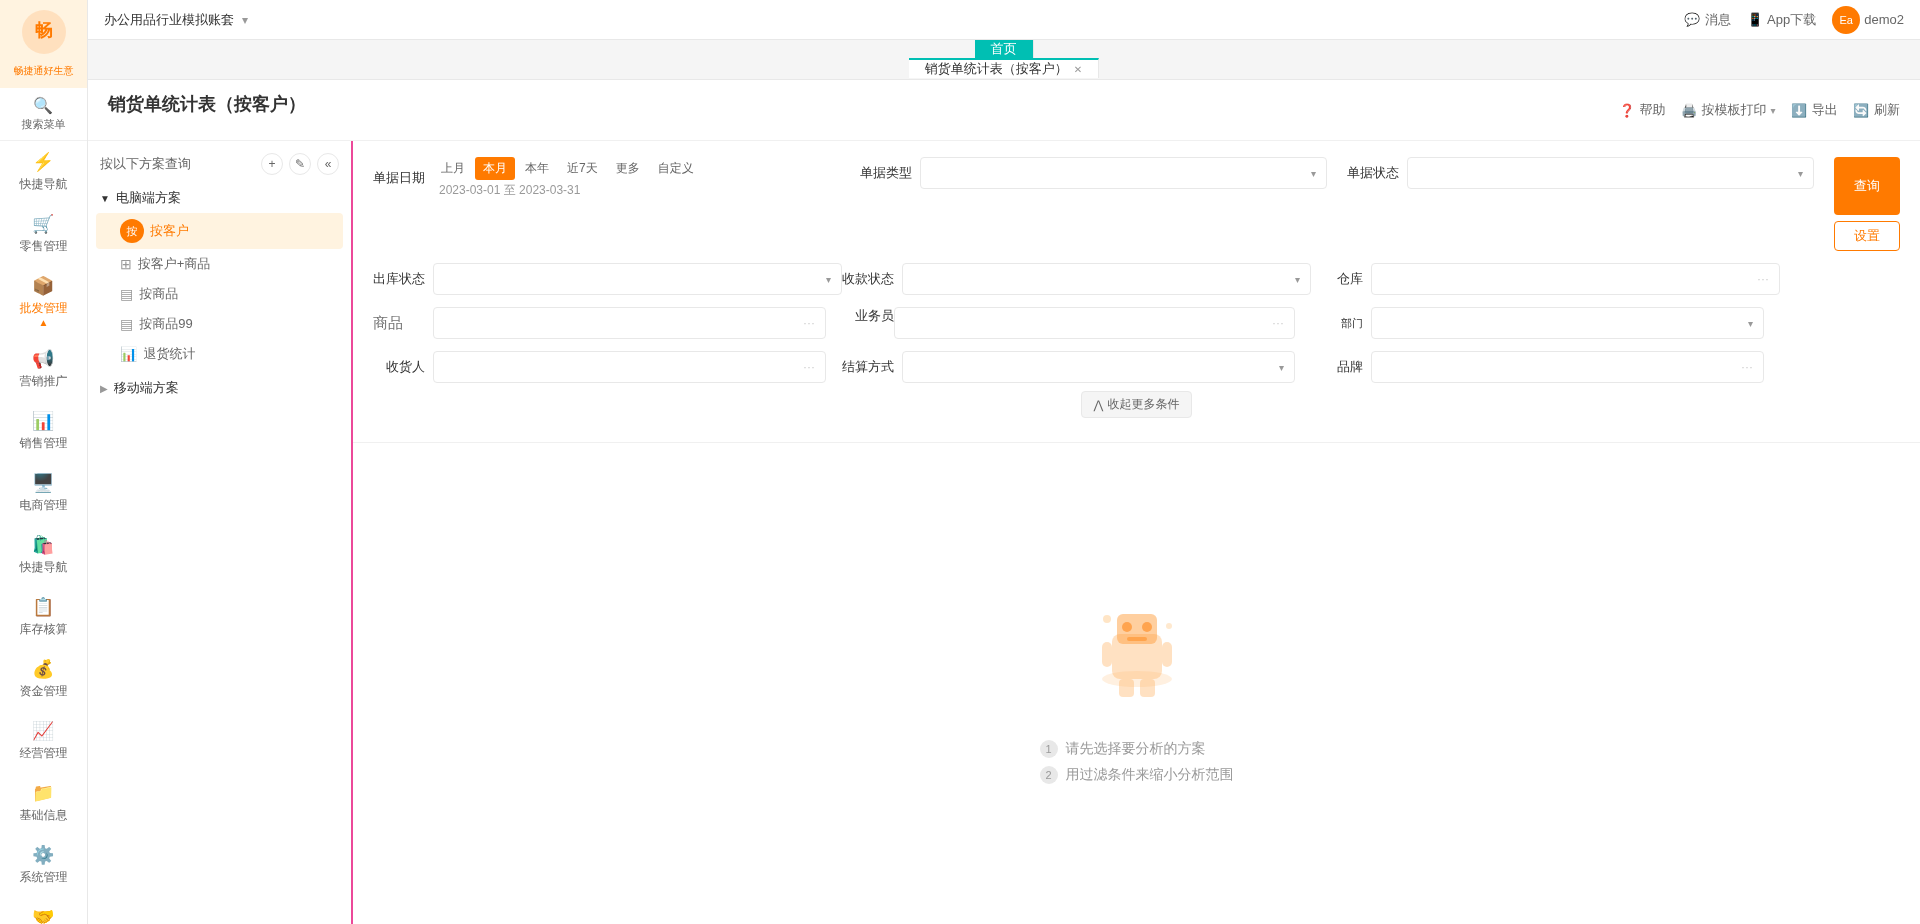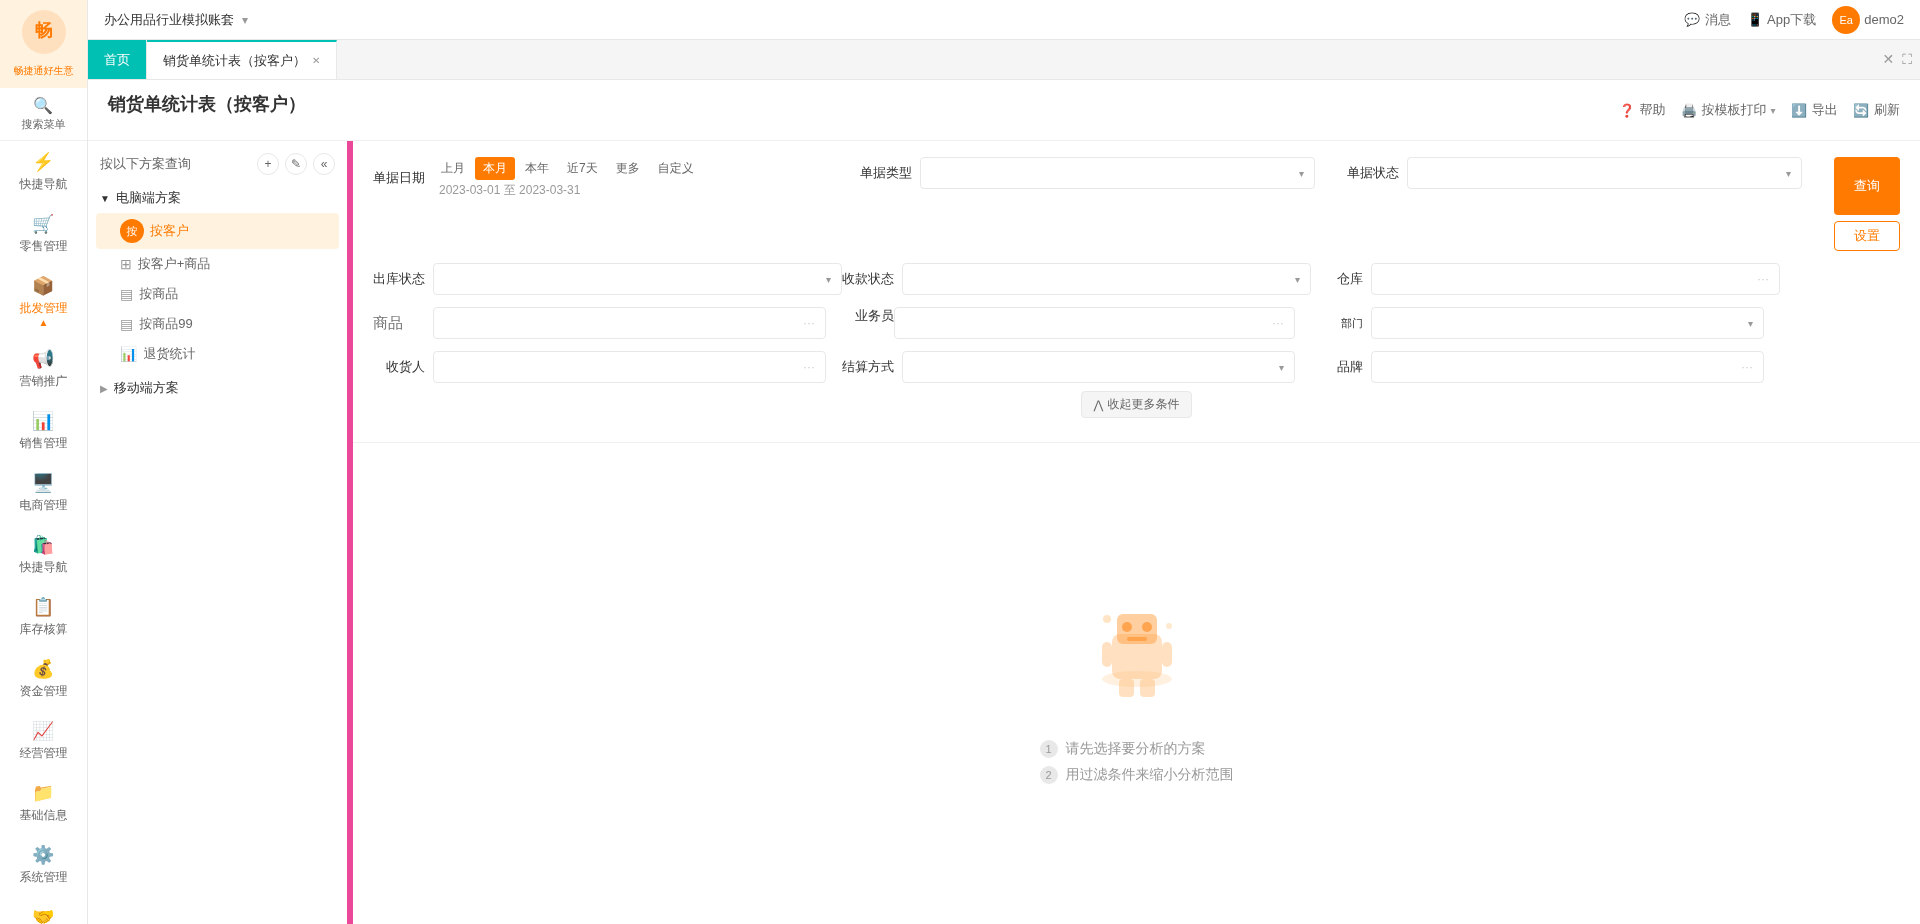--- a/index.html
+++ b/index.html
@@ -22,41 +22,41 @@
     
     .topbar { height: 40px; background: #fff; display: flex; align-items: center; padding: 0 16px; border-bottom: 1px solid #e8e8e8; justify-content: space-between; flex-shrink: 0; }
     .topbar-left { display: flex; align-items: center; gap: 8px; }
     .topbar-title { font-size: 13px; color: #333; }
     .topbar-arrow { color: #999; font-size: 12px; cursor: pointer; }
     .topbar-right { display: flex; align-items: center; gap: 16px; }
     .topbar-btn { display: flex; align-items: center; gap: 4px; font-size: 13px; color: #666; cursor: pointer; }
     .user-avatar { width: 28px; height: 28px; border-radius: 50%; background: #ff7a00; display: flex; align-items: center; justify-content: center; color: #fff; font-size: 11px; cursor: pointer; overflow: hidden; }
 
     
-    .tabbar { height: 40px; background: #f5f5f5; display: flex; align-items: center; flex-shrink: 0; border-bottom: 1px solid #e8e8e8; }
+    .tabbar { height: 40px; background: #f5f5f5; display: flex; align-items: center; flex-shrink: 0; border-bottom: 1px solid #e8e8e8; flex-direction: column; }
     .tab { height: 100%; display: flex; align-items: center; padding: 0 16px; cursor: pointer; font-size: 13px; color: #666; border-right: 1px solid #e8e8e8; gap: 6px; }
     .tab.active { background: #fff; color: #333; font-weight: 500; border-top: 2px solid #00bfb3; }
     .tab .tab-close { color: #999; font-size: 10px; cursor: pointer; }
     .tab-home { background: #00bfb3; color: #fff; }
     .tab-home.tab { color: #fff; }
     .maximize-btn { margin-left: auto; margin-right: 8px; color: #999; cursor: pointer; font-size: 14px; display: flex; gap: 8px; }
 
     
     .content { flex: 1; display: flex; flex-direction: column; overflow: hidden; padding: 0; background: #f0f2f5; }
     .page-title { font-size: 18px; font-weight: 600; color: #333; padding-bottom: 12px; }
     .action-btn { display: flex; align-items: center; gap: 4px; font-size: 13px; color: #666; cursor: pointer; }
     .print-btn { display: flex; align-items: center; gap: 4px; font-size: 13px; color: #666; cursor: pointer; }
     .query-btn { background: #ff7a00; color: #fff; border: none; padding: 20px 20px; border-radius: 4px; cursor: pointer; font-size: 13px; }
     .settings-btn { background: #fff; color: #ff7a00; border: 1px solid #ff7a00; padding: 5px 16px; border-radius: 4px; cursor: pointer; font-size: 13px; }
 
     
     .content-body { flex: 1; display: flex; overflow: hidden; }
 
     
-    .left-panel { width: 265px; background: #fff; border-right: 6px solid #ec4899; display: flex; flex-direction: column; flex-shrink: 0; overflow-y: auto; }
+    .left-panel { width: 265px; background: #fff; border-right: 2px solid #ec4899; display: flex; flex-direction: column; flex-shrink: 0; overflow-y: auto; }
     .left-panel-header { padding: 12px 12px 8px; display: flex; align-items: center; justify-content: space-between; }
     .left-panel-title { font-size: 13px; color: #666; }
     .left-panel-actions { display: flex; align-items: center; gap: 6px; }
     .lp-action { width: 22px; height: 22px; display: flex; align-items: center; justify-content: center; border: 1px solid #e8e8e8; border-radius: 50%; cursor: pointer; font-size: 12px; color: #666; }
     .scheme-group { padding: 0 8px; }
     .scheme-group-header { display: flex; align-items: center; gap: 6px; padding: 6px 4px; cursor: pointer; font-size: 13px; color: #333; }
     .scheme-item { padding: 6px 8px 6px 24px; display: flex; align-items: center; gap: 6px; cursor: pointer; border-radius: 4px; font-size: 13px; color: #666; }
     .scheme-item.active { background: #fff3e0; color: #ff7a00; }
     .scheme-item .scheme-icon { width: 24px; height: 24px; border-radius: 50%; background: #ff7a00; display: flex; align-items: center; justify-content: center; color: #fff; font-size: 11px; flex-shrink: 0; }
     .scheme-item .si-icon { font-size: 14px; color: #999; }
@@ -279,21 +279,21 @@
             <span style="font-size:10px;color:#999;">▶</span>
             <span>移动端方案</span>
           </div>
         </div>
       </div>
 
       <div class="right-panel">
 
         <div class="filter-area">
 
-          <div style="display:flex; align-items:flex-start; gap:32px; margin-bottom:12px;">
+          <div style="display:flex; align-items:flex-start; gap:20px; margin-bottom:12px;">
             <div style="display:flex; align-items:center; gap:8px; flex:1;">
               <span style="font-size:13px;color:#333;white-space:nowrap;min-width:52px;text-align:right;">单据日期</span>
               <div style="flex:1; display:flex; flex-direction:column; gap:2px;">
                 <div class="date-tabs">
                   <span class="date-tab">上月</span>
                   <span class="date-tab active">本月</span>
                   <span class="date-tab">本年</span>
                   <span class="date-tab">近7天</span>
                   <span class="date-tab">更多</span>
                   <span class="date-tab">自定义</span>

